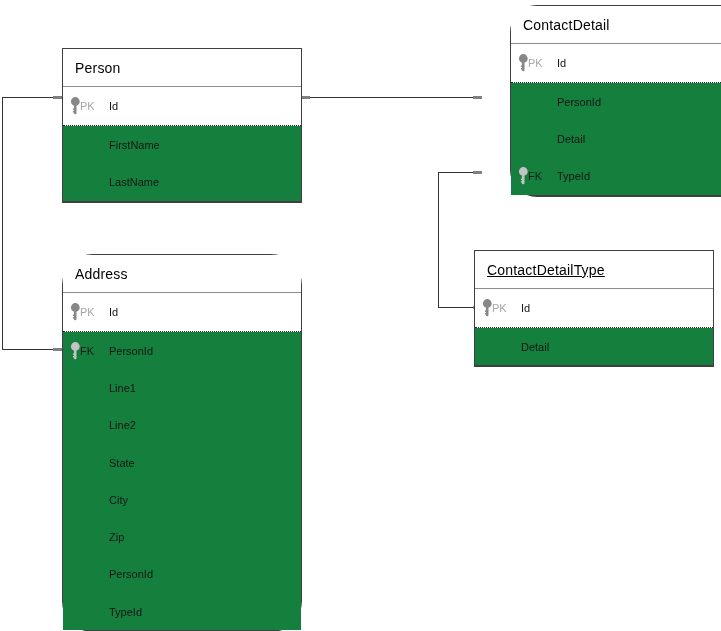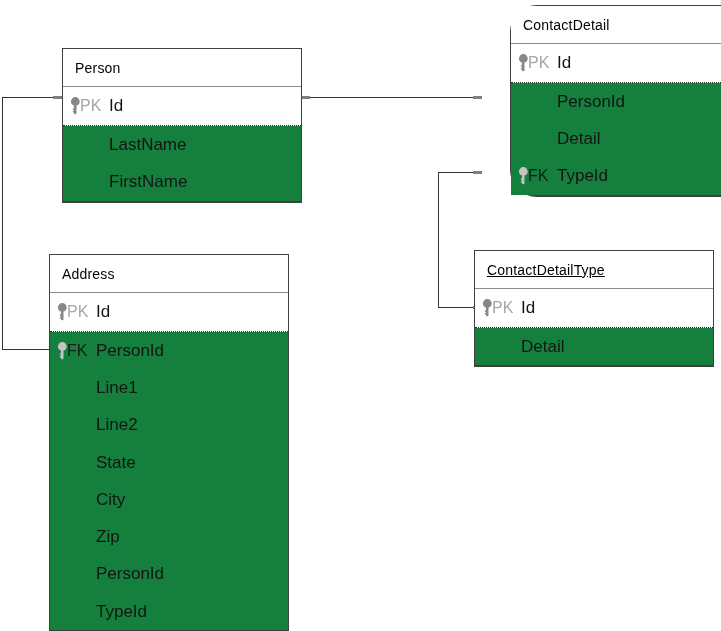--- a/index.html
+++ b/index.html
@@ -15,21 +15,21 @@
   
   .table {
     position: absolute;
     box-sizing: border-box;
     width: 240px;
     background: #ffffff;
     border: 1px solid #3f3f3f;
     border-bottom-width: 2px;
   }
   #table-person            { left: 62px;  top: 48px;  }
-  #table-address           { left: 49px;  top: 254px; }
+  #table-address           { left: 62px;  top: 254px; border-radius: 31px; }
   #table-contact-detail    { left: 510px; top: 5px; border-radius: 27px;   }
   #table-contact-detail-type { left: 474px; top: 250px; text-decoration: underline; }
 
   .table-header {
     box-sizing: border-box;
     height: 38px;
     background: #ffffff;
     border-bottom: 1px solid #8c8c8c;
     display: flex;
     align-items: center;
@@ -65,29 +65,29 @@
     width: 11px;
     height: 18px;
     line-height: 0;
   }
   .row.pk .key-icon svg { fill: #878787; }
   .row.fk .key-icon svg { fill: #c3c3c3; }
 
   .key-label {
     position: absolute;
     left: 17px;
-    font-size: 16px;
+    font-size: 11px;
   }
   .row.pk .key-label { color: #a6a6a6; }
   .row.fk .key-label { color: #1a1a1a; text-align: right; }
 
   .field-name {
     position: absolute;
     left: 46px;
-    font-size: 17px;
+    font-size: 11px;
     color: #141414;
   }
 
   
   .seg {
     position: absolute;
     background: #333333;
   }
   .stub {
     position: absolute;
@@ -154,26 +154,26 @@
       </svg>
     </span>
     <span class="key-label">PK</span>
     <span class="field-name">Id</span>
   </div>
       </div>
     <div class="body-section">
         <div class="row plain">
 
     <span class="key-label"></span>
+    <span class="field-name">FirstName</span>
+  </div>
+        <div class="row plain">
+
+    <span class="key-label"></span>
     <span class="field-name">LastName</span>
-  </div>
-        <div class="row plain">
-
-    <span class="key-label"></span>
-    <span class="field-name">FirstName</span>
   </div>
       </div>
   </div>
 
   <div class="table" id="table-address">
     <div class="table-header">
       <span class="table-title">Address</span>
     </div>
     <div class="pk-section">
         <div class="row pk">

